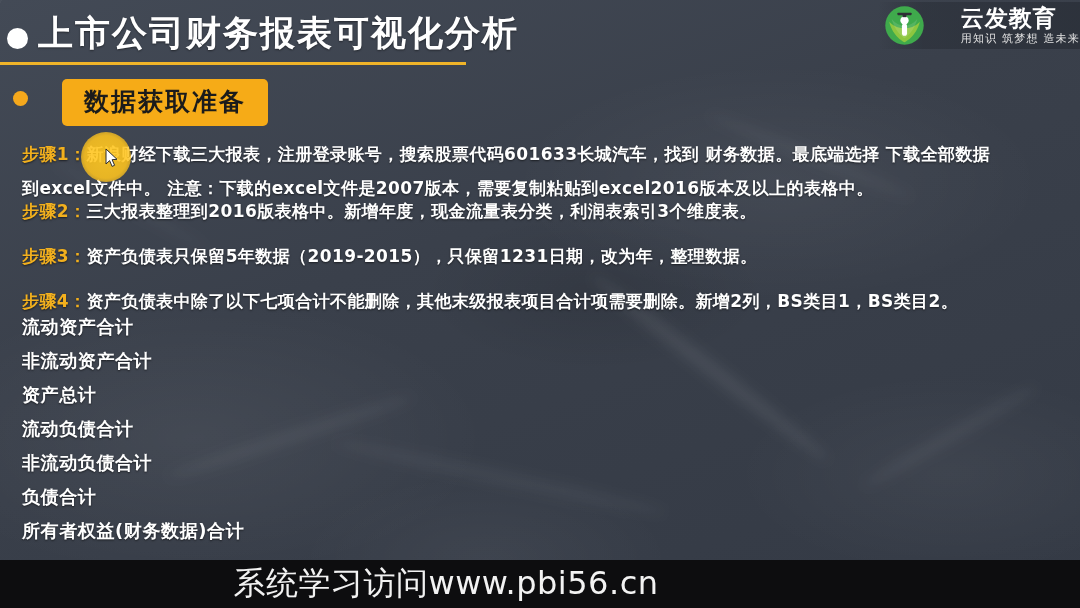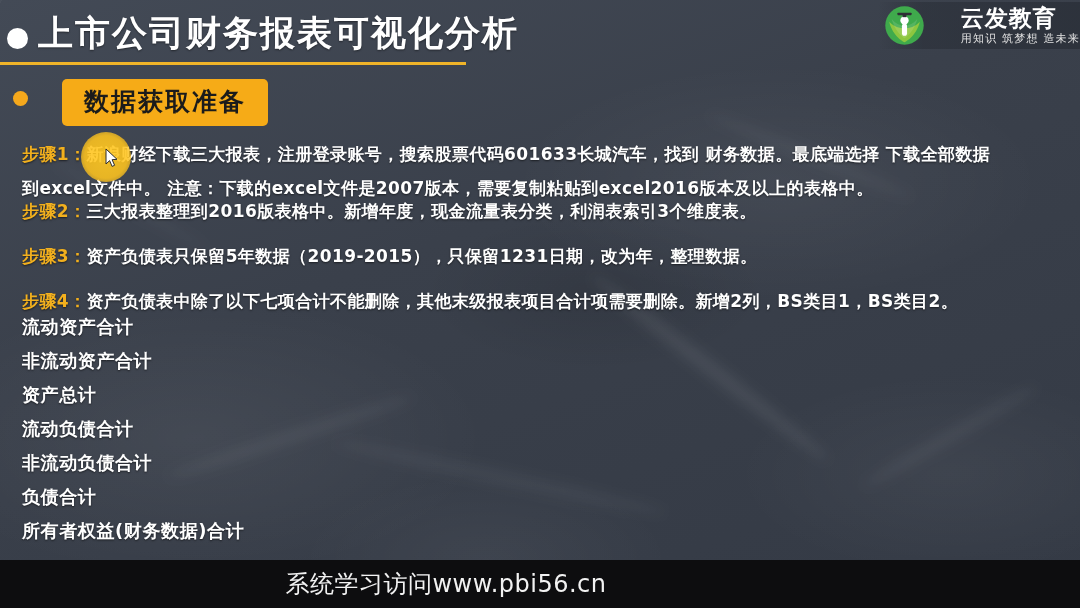--- a/index.html
+++ b/index.html
@@ -120,21 +120,21 @@
   }
 
   
   #bottom-bar{
     position:absolute;left:0;bottom:0;width:1080px;height:48px;
     background:#0d0d0f;
   }
   #watermark{
     position:absolute;left:0;bottom:0;width:892px;height:48px;
     display:flex;align-items:center;justify-content:center;
-    font-size:24px;color:#f2f2f2;letter-spacing:.5px;white-space:nowrap;
+    font-size:32px;color:#f2f2f2;letter-spacing:.5px;white-space:nowrap;
   }
 </style>
 </head>
 <body>
 
 <div id="slide">
 
   <div class="chalk c1"></div>
   <div class="chalk c2"></div>
   <div class="chalk c3"></div>

